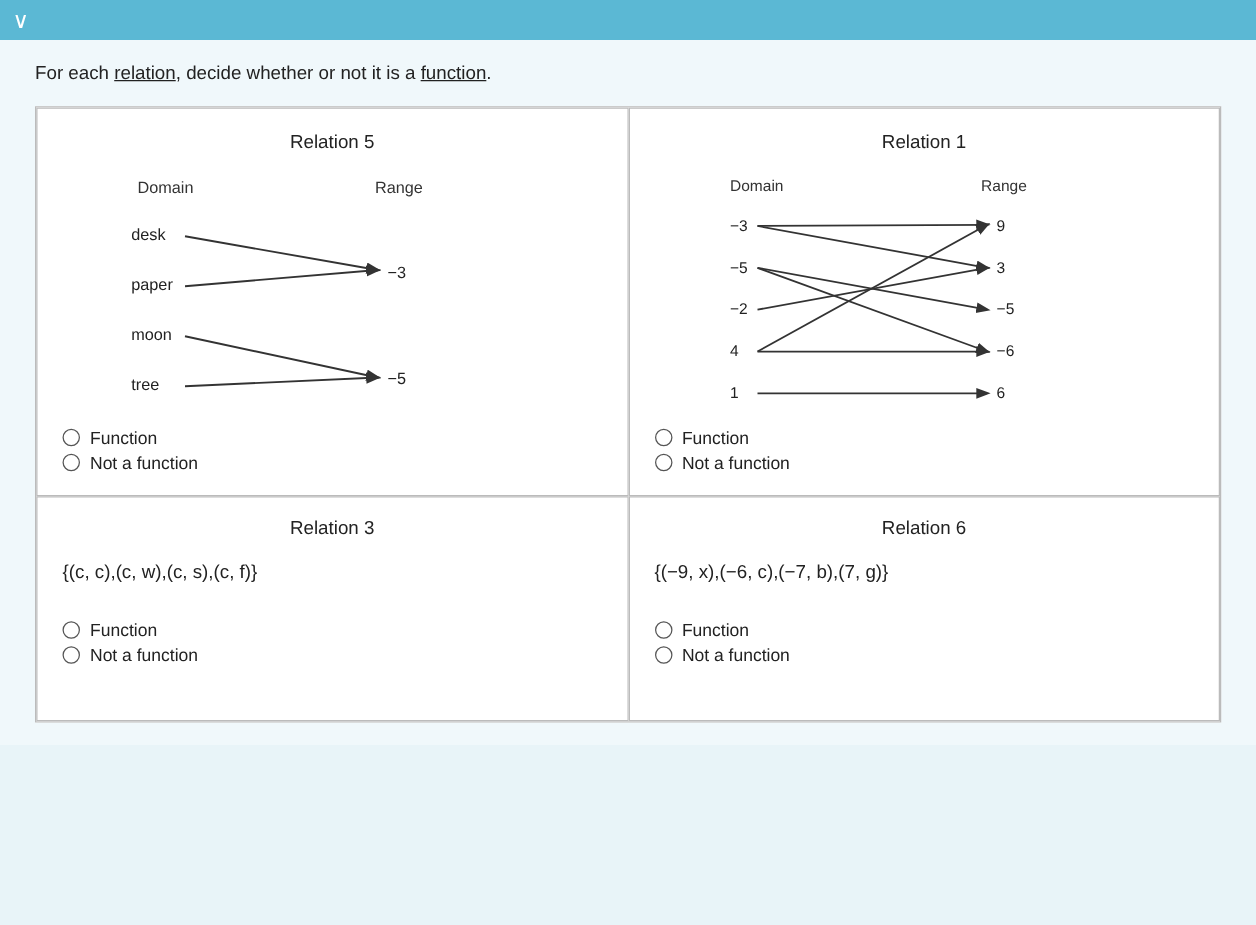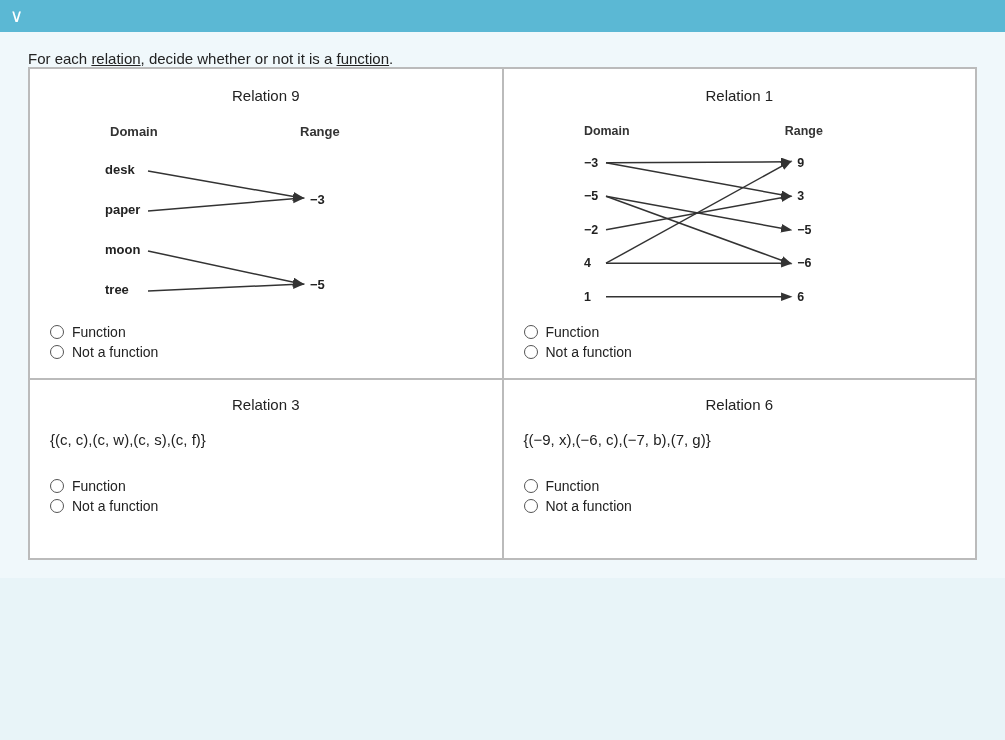--- a/index.html
+++ b/index.html
@@ -20,20 +20,21 @@
     .top-bar-chevron {
       color: white;
       font-size: 18px;
     }
     .main-content {
       background: #f0f8fb;
       padding: 18px 28px;
     }
     .instruction {
       font-size: 15px;
+      margin-bottom: 18px;
       color: #222;
     }
     .instruction u {
       text-decoration: underline;
     }
     .grid-container {
       display: grid;
       grid-template-columns: 1fr 1fr;
       border: 1px solid #bbb;
       background: white;
@@ -47,21 +48,20 @@
     .cell-title {
       text-align: center;
       font-size: 15px;
       margin-bottom: 10px;
       color: #222;
     }
     .diagram-area {
       position: relative;
       width: 100%;
       height: 200px;
-      font-weight: bold;
     }
     .radio-group {
       margin-top: 10px;
     }
     .radio-item {
       display: flex;
       align-items: center;
       margin-bottom: 4px;
       font-size: 14px;
       color: #222;
@@ -96,21 +96,21 @@
 </div>
 
 <div class="main-content">
   <div class="instruction">
     For each <u>relation</u>, decide whether or not it is a <u>function</u>.
   </div>
 
   <div class="grid-container">
 
     <div class="cell">
-      <div class="cell-title">Relation 9</div>
+      <div class="cell-title">Relation 5</div>
       <div class="diagram-area">
         <svg viewBox="0 0 320 210" width="320" height="210">
 
           <text x="60" y="22" font-size="13" fill="#333">Domain</text>
 
           <text x="250" y="22" font-size="13" fill="#333">Range</text>
 
           <text x="55" y="60" font-size="13" fill="#222">desk</text>
           <text x="55" y="100" font-size="13" fill="#222">paper</text>
           <text x="55" y="140" font-size="13" fill="#222">moon</text>

